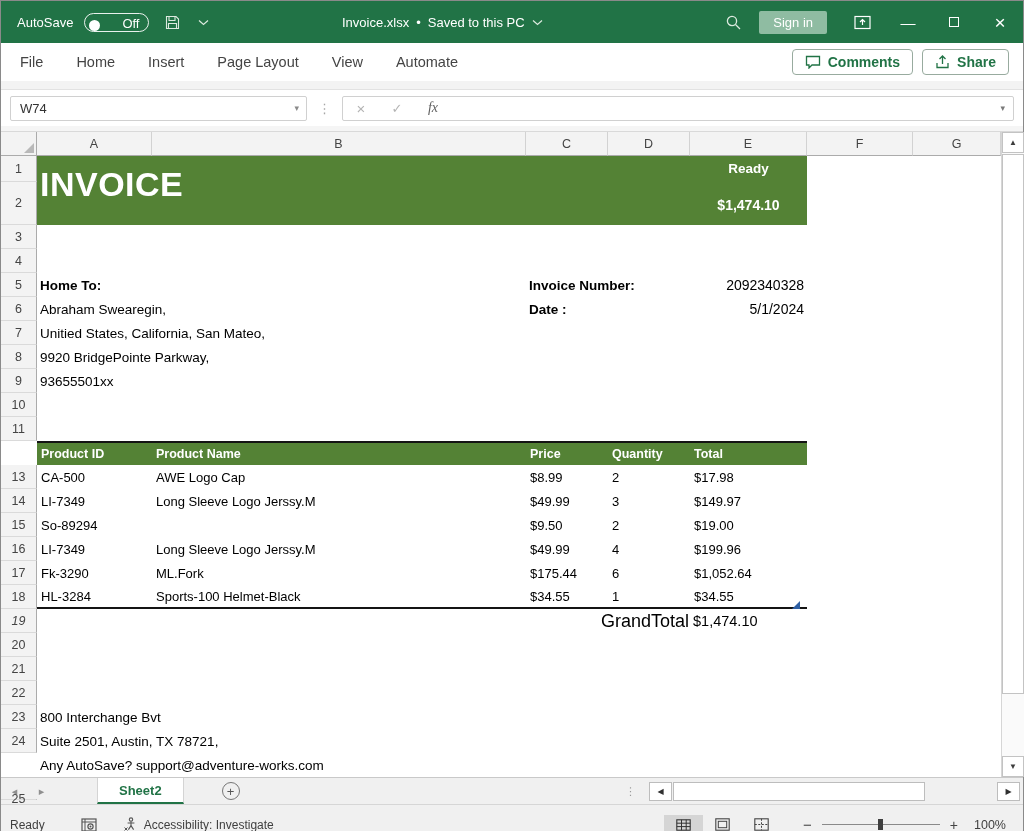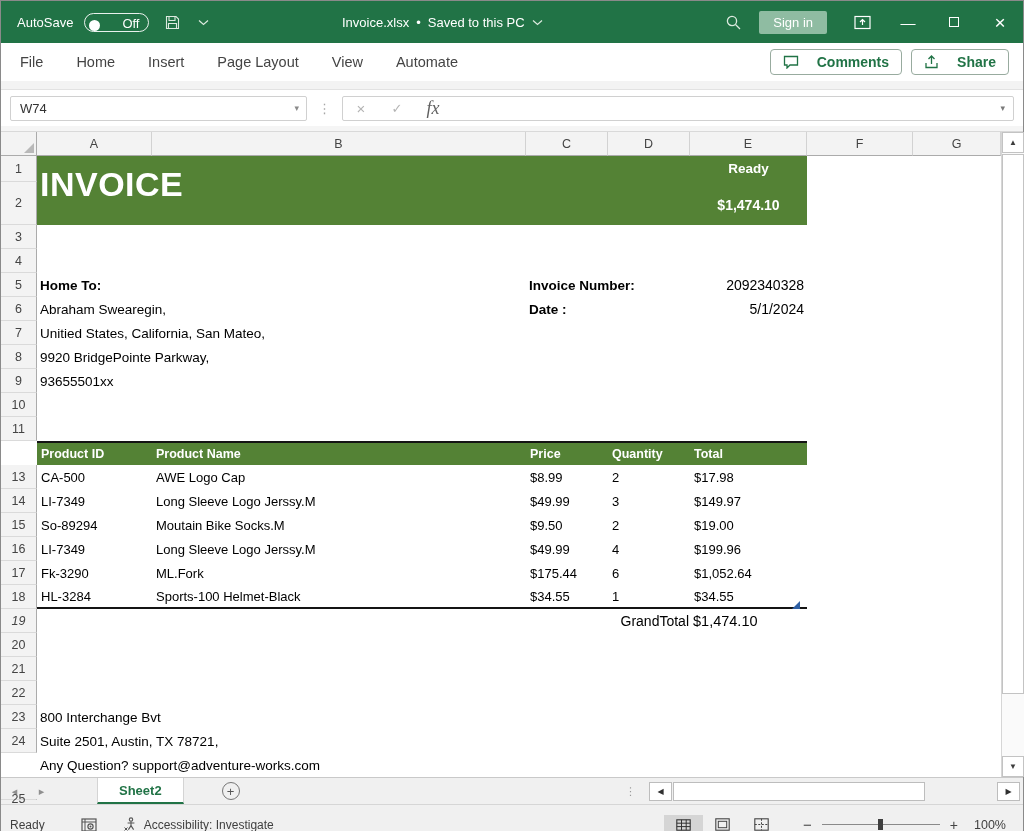--- a/index.html
+++ b/index.html
@@ -17,31 +17,31 @@
   .tb-right { margin-left:auto; display:flex; align-items:center; height:42px; }
   .signin-btn { background:#8fbca2; color:#fff; font-size:13px; padding:4px 14px; border-radius:2px; margin:0 12px 0 14px; }
   .winbtn { width:46px; height:42px; display:flex; align-items:center; justify-content:center; font-size:15px; color:#fff; }
   .maxbox { width:10px; height:10px; border:1.3px solid #fff; }
   .closex { font-size:19px; line-height:1; }
 
   
   .menubar { height:38px; background:#fff; display:flex; align-items:center; padding-left:19px; flex:0 0 auto; }
   .menu-item { font-size:14.5px; color:#444; margin-right:33px; white-space:nowrap; }
   .mb-right { margin-left:auto; display:flex; align-items:center; gap:9px; padding-right:14px; }
-  .pill-btn { display:flex; align-items:center; gap:18px; border:1px solid #98ab9f; border-radius:4px; padding:4px 12px; color:#217346; font-weight:700; font-size:14px; background:#fff; }
+  .pill-btn { display:flex; align-items:center; gap:7px; border:1px solid #98ab9f; border-radius:4px; padding:4px 12px; color:#217346; font-weight:700; font-size:14px; background:#fff; }
   .ribbon-strip { height:9px; background:#f3f3f3; border-bottom:1px solid #e2e2e2; flex:0 0 auto; }
 
   
   .formulabar { height:36px; background:#fff; display:flex; align-items:center; padding:0 9px; flex:0 0 auto; }
   .namebox { width:297px; height:25px; border:1px solid #d0d0d0; border-radius:2px; display:flex; align-items:center; font-size:13px; color:#333; padding-left:9px; }
   .namebox .dd { margin-left:auto; color:#8a8a8a; font-size:9px; padding-right:7px; }
   .fb-dots { color:#a6a6a6; font-size:13px; margin:0 11px; }
   .fwrap { flex:1; height:25px; border:1px solid #d0d0d0; border-radius:2px; display:flex; align-items:center; }
   .fbtn { width:36px; text-align:center; font-size:13px; color:#b3b3b3; }
-  .fx { font-family:"Liberation Serif", serif; font-style:italic; font-size:18px; color:#5f5f5f; }
+  .fx { font-family:"Liberation Serif", serif; font-style:italic; font-size:14px; color:#5f5f5f; }
   .finput { flex:1; height:100%; }
   .fchev { color:#7a7a7a; font-size:9px; padding-right:8px; }
   .fgap { height:6px; background:#f5f5f5; border-bottom:1px solid #d9d9d9; flex:0 0 auto; }
 
   
   .sheet-area { height:645px; display:flex; flex:0 0 auto; background:#fff; }
   .grid { position:relative; width:1000px; display:grid;
     grid-template-columns:36px 115px 374px 82px 82px 117px 106px 88px;
     grid-template-rows:24px 26px 43px repeat(23, 24px); }
   .corner { grid-area:1/1; background:#f3f3f3; border-right:1px solid #ababab; border-bottom:1px solid #ababab; position:relative; }
@@ -53,21 +53,21 @@
   .banner-title { position:absolute; left:3px; top:9px; color:#fff; font-weight:700; font-size:34px; letter-spacing:.5px; }
   .banner-amt-label { position:absolute; right:0; top:5px; width:117px; text-align:center; color:#fff; font-weight:700; font-size:13.5px; }
   .banner-amt-value { position:absolute; right:0; top:41px; width:117px; text-align:center; color:#fff; font-weight:700; font-size:14px; }
 
   .c { display:flex; align-items:center; font-size:13.5px; color:#000; white-space:nowrap; padding:0 3px; overflow:visible; }
   .c.b { font-weight:700; }
   .c.right { justify-content:flex-end; font-size:14px; }
   .th { background:#548235; color:#fff; font-weight:700; font-size:12.5px; display:flex; align-items:center; padding:0 4px; border-top:2.5px solid #141414; white-space:nowrap; }
   .tc { display:flex; align-items:center; font-size:13px; color:#000; padding:0 4px; white-space:nowrap; }
   .bb { border-bottom:2.5px solid #141414; }
-  .gt { justify-content:flex-end; font-size:14px; padding-right:1px; }
+  .gt { justify-content:flex-end; font-size:18px; padding-right:1px; }
   .gtv { font-size:14.5px; }
   .flag { position:absolute; left:791px; top:469px; width:0; height:0; border-left:8px solid transparent; border-bottom:8px solid #2e5fa3; }
 
   .vscroll { width:24px; background:#fafafa; border-left:1px solid #d6d6d6; display:flex; flex-direction:column; align-items:center; }
   .sbtn { width:22px; height:21px; background:#fff; border:1px solid #c3c3c3; display:flex; align-items:center; justify-content:center; font-size:8px; color:#3c3c3c; }
   .vthumb { width:22px; flex:0 0 540px; margin-top:1px; background:#fff; border:1px solid #c3c3c3; }
   .vspace { flex:1; }
 
   
   .tabbar { height:27px; background:#f0f0f0; border-top:1px solid #c9c9c9; display:flex; align-items:stretch; flex:0 0 auto; }
@@ -229,21 +229,20 @@
       <div class="tc" style="grid-area:14/5/15/6">2</div>
       <div class="tc" style="grid-area:14/6/15/7">$17.98</div>
 
       <div class="tc" style="grid-area:15/2/16/3">LI-7349</div>
       <div class="tc" style="grid-area:15/3/16/4">Long Sleeve Logo Jerssy.M</div>
       <div class="tc" style="grid-area:15/4/16/5">$49.99</div>
       <div class="tc" style="grid-area:15/5/16/6">3</div>
       <div class="tc" style="grid-area:15/6/16/7">$149.97</div>
 
       <div class="tc" style="grid-area:16/2/17/3">So-89294</div>
-      <div class="tc" style="grid-area:16/3/17/4">Moutain Bike Socks.M</div>
       <div class="tc" style="grid-area:16/4/17/5">$9.50</div>
       <div class="tc" style="grid-area:16/5/17/6">2</div>
       <div class="tc" style="grid-area:16/6/17/7">$19.00</div>
 
       <div class="tc" style="grid-area:17/2/18/3">LI-7349</div>
       <div class="tc" style="grid-area:17/3/18/4">Long Sleeve Logo Jerssy.M</div>
       <div class="tc" style="grid-area:17/4/18/5">$49.99</div>
       <div class="tc" style="grid-area:17/5/18/6">4</div>
       <div class="tc" style="grid-area:17/6/18/7">$199.96</div>
 
@@ -257,21 +256,21 @@
       <div class="tc bb" style="grid-area:19/3/20/4">Sports-100 Helmet-Black</div>
       <div class="tc bb" style="grid-area:19/4/20/5">$34.55</div>
       <div class="tc bb" style="grid-area:19/5/20/6">1</div>
       <div class="tc bb" style="grid-area:19/6/20/7">$34.55</div>
 
       <div class="c gt" style="grid-area:20/4/21/6">GrandTotal</div>
       <div class="c gtv" style="grid-area:20/6/21/7">$1,474.10</div>
 
       <div class="c" style="grid-area:24/2/25/5">800 Interchange Bvt</div>
       <div class="c" style="grid-area:25/2/26/5">Suite 2501, Austin, TX 78721,</div>
-      <div class="c" style="grid-area:26/2/27/5">Any Question? support@adventure-works.com</div>
+      <div class="c" style="grid-area:26/2/27/5">Any AutoSave? support@adventure-works.com</div>
 
       <div class="flag"></div>
     <div class="colhdr" style="grid-area: 1 / 2;">A</div>
         <div class="colhdr" style="grid-area: 1 / 3;">B</div>
         <div class="colhdr" style="grid-area: 1 / 4;">C</div>
         <div class="colhdr" style="grid-area: 1 / 5;">D</div>
         <div class="colhdr" style="grid-area: 1 / 6;">E</div>
         <div class="colhdr" style="grid-area: 1 / 7;">F</div>
         <div class="colhdr" style="grid-area: 1 / 8;">G</div>
         <div class="rowhdr" style="grid-area: 2 / 1;">1</div>

